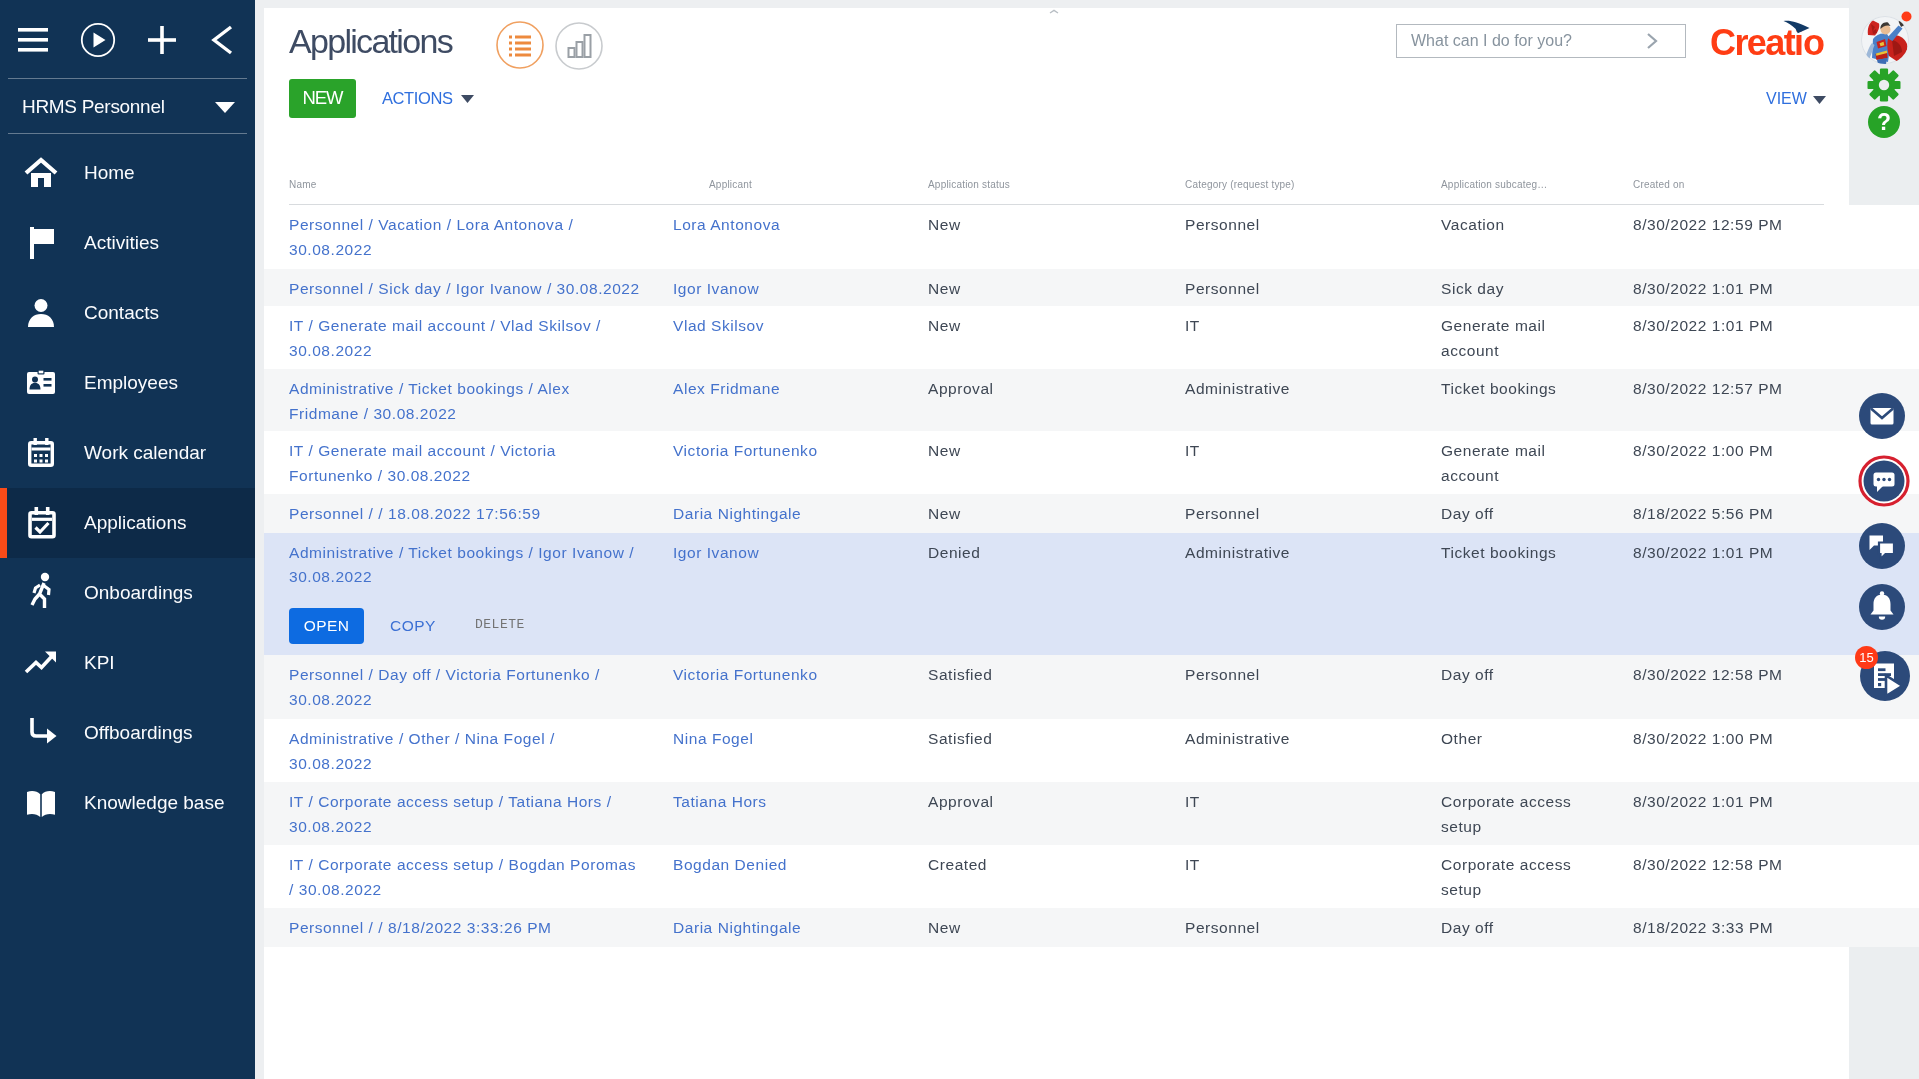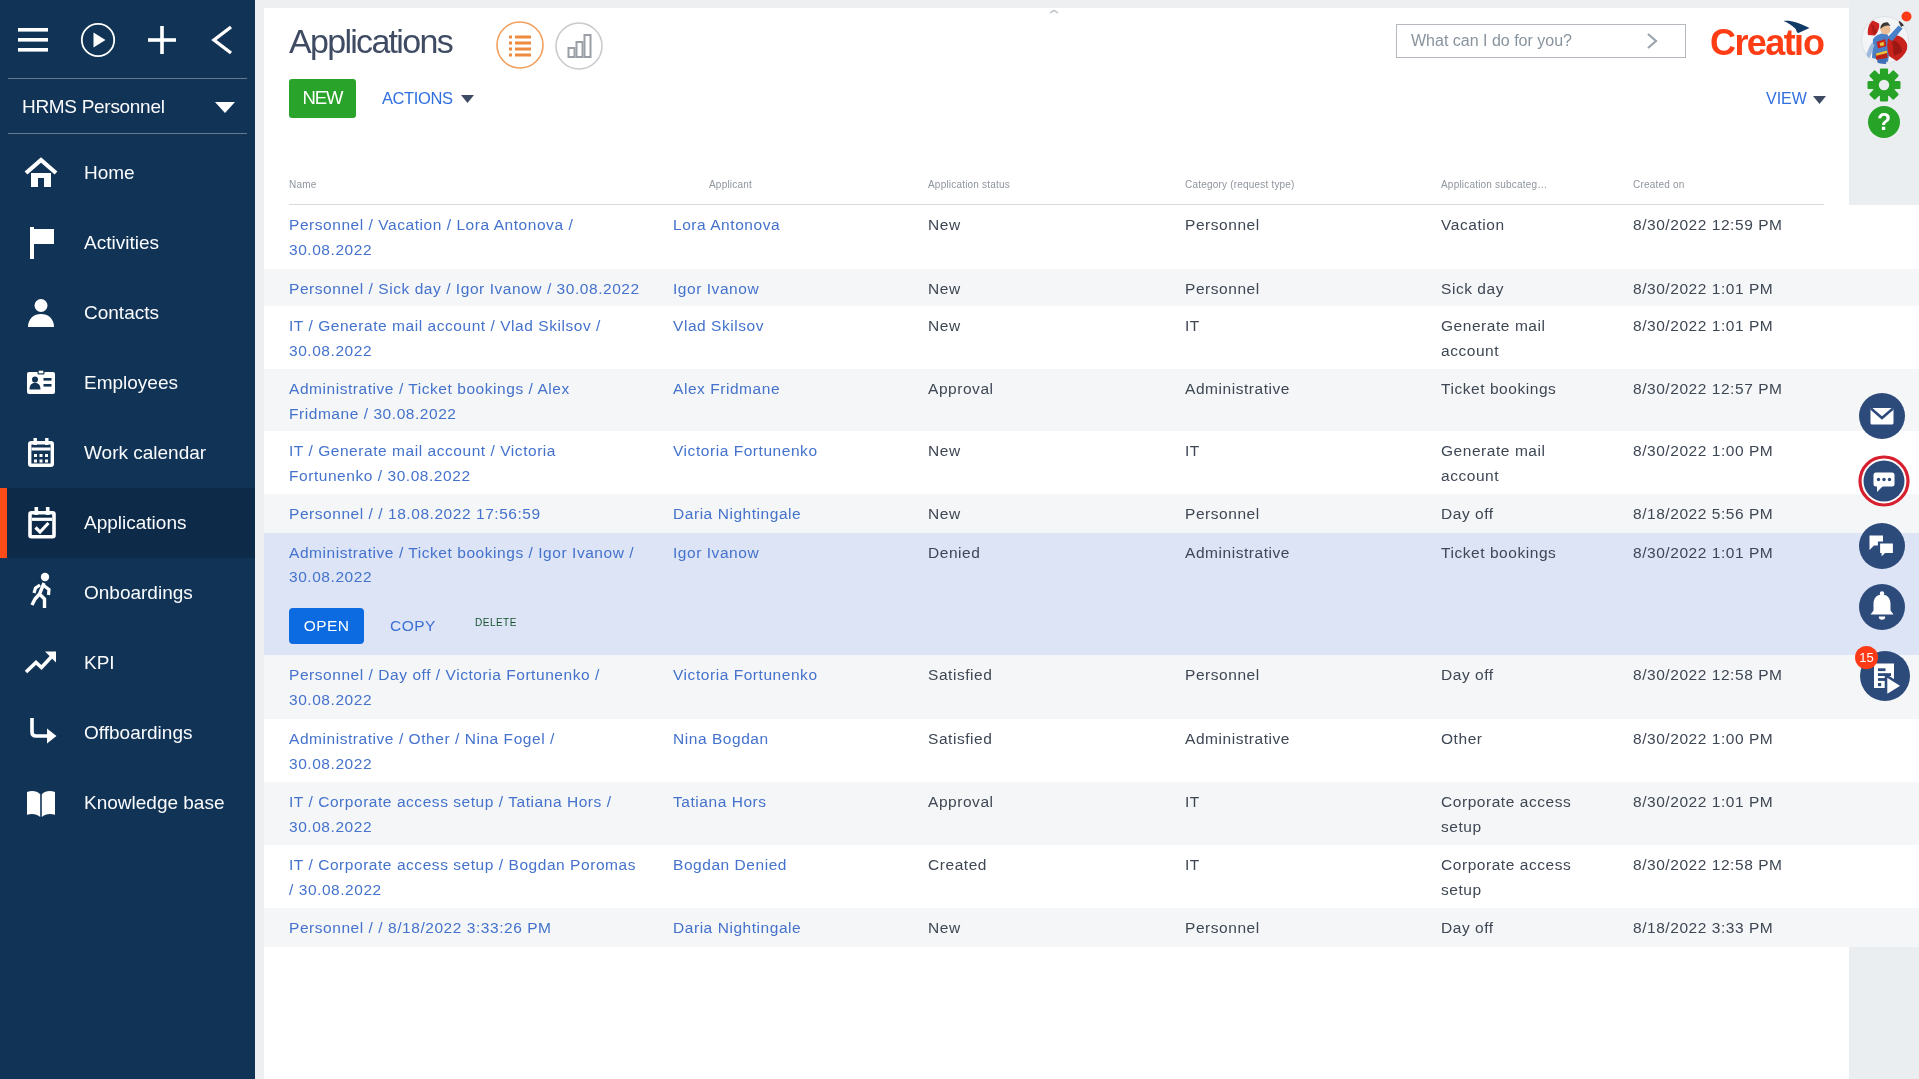--- a/index.html
+++ b/index.html
@@ -238,33 +238,33 @@
 </div>
 <div class="row" style="top:532.6px;height:122.7px;background:#dce4f6;">
  <div class="cell link" style="left:25px;top:8px;">Administrative / Ticket bookings / Igor Ivanow /<br>30.08.2022</div>
  <div class="cell link" style="left:409px;top:8px;">Igor Ivanow</div>
  <div class="cell" style="left:664px;top:8px;">Denied</div>
  <div class="cell" style="left:921px;top:8px;">Administrative</div>
  <div class="cell" style="left:1177px;top:8px;">Ticket bookings</div>
  <div class="cell" style="left:1369px;top:8px;">8/30/2022 1:01 PM</div>
  <div class="abs" style="left:25px;top:75px;width:75px;height:36px;background:#0d6be1;border-radius:4px;color:#fff;font-size:15.5px;text-align:center;line-height:36px;letter-spacing:0.4px;">OPEN</div>
  <div class="abs" style="left:126px;top:84px;font-size:15.5px;color:#3c70d4;letter-spacing:0.5px;">COPY</div>
- <div class="abs" style="left:211px;top:84px;font-size:10px;color:#14532d;letter-spacing:0.5px;">DELETE</div>
+ <div class="abs" style="left:211px;top:84px;font-size:13px;color:#737373;letter-spacing:0.5px;font-family:Liberation Mono, monospace;">DELETE</div>
 </div>
 <div class="row" style="top:655.3px;height:63.7px;background:#f5f6f7;">
  <div class="cell link" style="left:25px;top:8px;">Personnel / Day off / Victoria Fortunenko /<br>30.08.2022</div>
  <div class="cell link" style="left:409px;top:8px;">Victoria Fortunenko</div>
  <div class="cell" style="left:664px;top:8px;">Satisfied</div>
  <div class="cell" style="left:921px;top:8px;">Personnel</div>
  <div class="cell" style="left:1177px;top:8px;">Day off</div>
  <div class="cell" style="left:1369px;top:8px;">8/30/2022 12:58 PM</div>
 </div>
 <div class="row" style="top:719px;height:63px;background:#fff;">
  <div class="cell link" style="left:25px;top:8px;">Administrative / Other / Nina Fogel /<br>30.08.2022</div>
- <div class="cell link" style="left:409px;top:8px;">Nina Bogdan</div>
+ <div class="cell link" style="left:409px;top:8px;">Nina Fogel</div>
  <div class="cell" style="left:664px;top:8px;">Satisfied</div>
  <div class="cell" style="left:921px;top:8px;">Administrative</div>
  <div class="cell" style="left:1177px;top:8px;">Other</div>
  <div class="cell" style="left:1369px;top:8px;">8/30/2022 1:00 PM</div>
 </div>
 <div class="row" style="top:782px;height:63px;background:#f5f6f7;">
  <div class="cell link" style="left:25px;top:8px;">IT / Corporate access setup / Tatiana Hors /<br>30.08.2022</div>
  <div class="cell link" style="left:409px;top:8px;">Tatiana Hors</div>
  <div class="cell" style="left:664px;top:8px;">Approval</div>
  <div class="cell" style="left:921px;top:8px;">IT</div>

